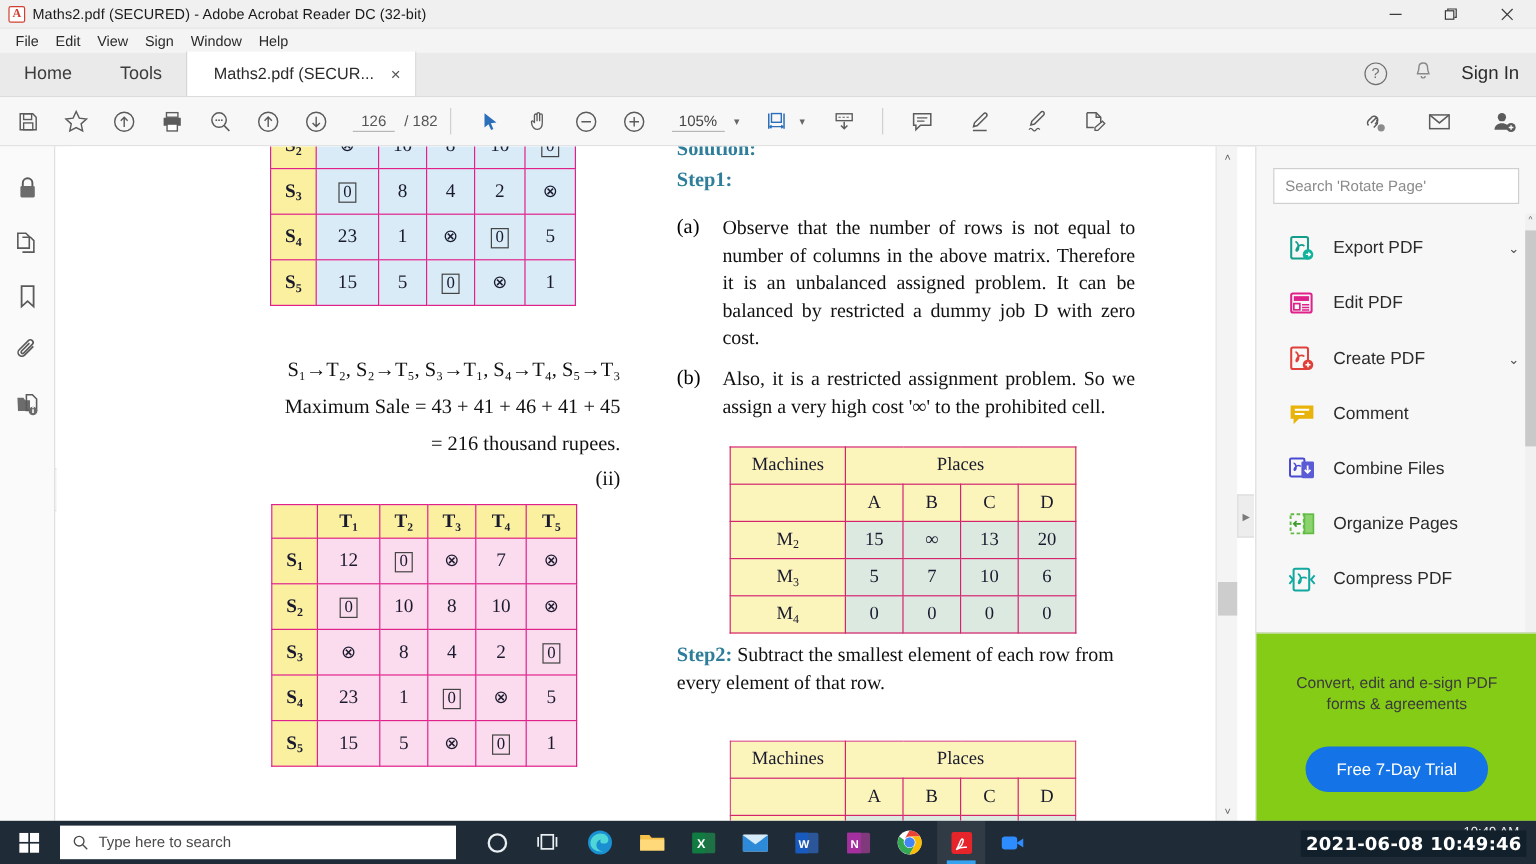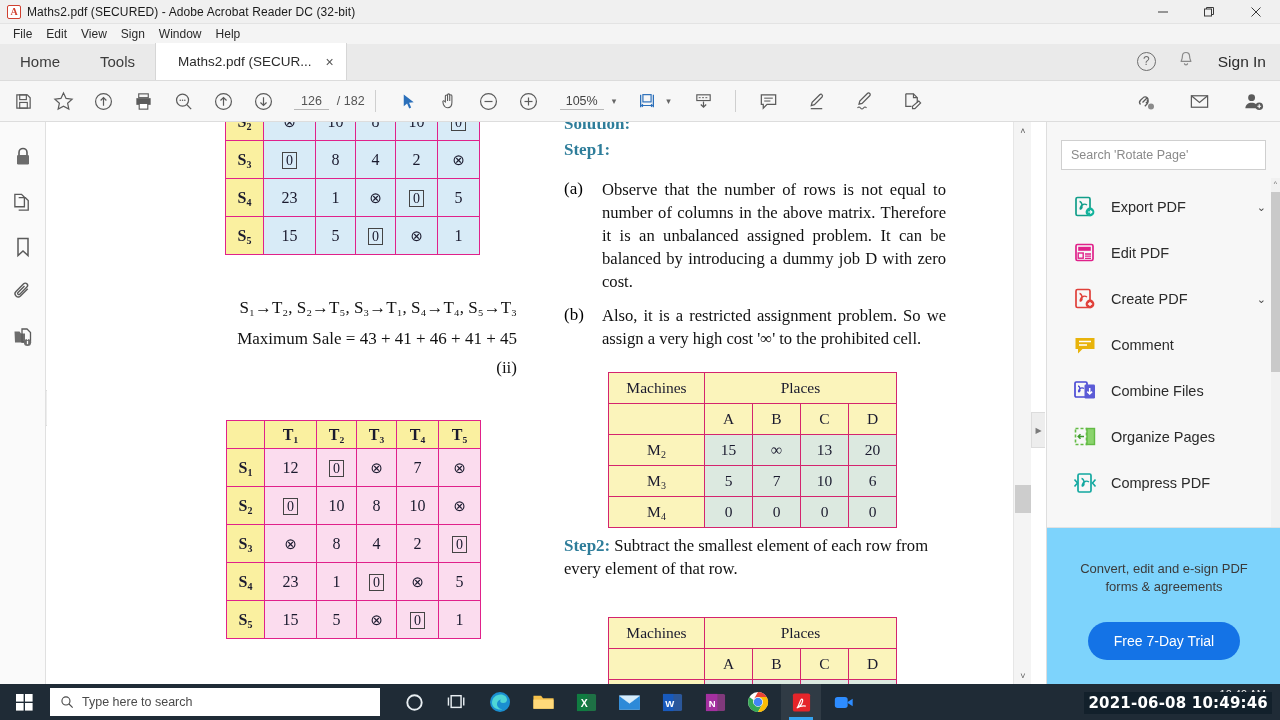--- a/index.html
+++ b/index.html
@@ -187,21 +187,21 @@
   .rlist-scrollbar {
     position: absolute; right: 0px; top: -6px; width: 9px; height: 402px; background: #f1f1f1;
   }
   .rls-thumb { position: absolute; left: 0; top: 14px; width: 9px; height: 180px; background: #c9c9c9; }
   .rls-up { position:absolute; top:0; left:0; width:9px; height:12px; text-align:center; font-size:7px; color:#666; line-height:12px;}
   .rls-down { position:absolute; bottom:0; left:0; width:9px; height:12px; text-align:center; font-size:7px; color:#666; line-height:12px;}
   .cut-ico { position:absolute; left:26px; top:390px; width:20px; height:10px; overflow:hidden; }
 
   .promo {
     position: absolute; left: 0; top: 405px; width: 234px; height: 157px;
-    background: #7dd3fc; border-top: 1px solid #e2e2e2;
+    background: #84cc16; border-top: 1px solid #e2e2e2;
     display: flex; flex-direction: column; align-items: center; padding-top: 32px;
   }
   .promo-text { font-size: 13px; color: #3b3b3b; text-align: center; line-height: 1.42; width: 200px; }
   .promo-btn {
     margin-top: 25px; background: #1473e6; color: #fff; border-radius: 22px;
     width: 152px; height: 38px; display: flex; align-items: center; justify-content: center;
     font-size: 14px;
   }
 
   
@@ -528,20 +528,21 @@
               <td class="bodycell-blue"><span class="xmark">⊗</span></td>
               <td class="bodycell-blue">1</td>
             </tr>
           </tbody>
             </table>
         </div>
 
         <div style="position:absolute;left:16px;top:172px;width:330px">
           <div class="mathline">S₁→T₂, S₂→T₅, S₃→T₁, S₄→T₄, S₅→T₃</div>
           <div class="mathline" style="margin-top:11px">Maximum Sale = 43 + 41 + 46 + 41 + 45</div>
+          <div class="mathline" style="margin-top:11px">= 216 thousand rupees.</div>
           <div class="mathline" style="margin-top:9px;margin-left:-2px">(ii)</div>
         </div>
 
         <div style="position:absolute;left:55px;top:298px">
           <table class="mtx">
             <tbody>
                 <tr>
               <td class="hdr" style="width:38px;height:28px"></td>
               <td class="hdr" style="width:52px;height:28px">T₁</td>
               <td class="hdr" style="width:40px;height:28px">T₂</td>
@@ -594,21 +595,21 @@
         </div>
       </div>
 
       <div class="colR">
         <div class="solution-faded" style="position:absolute;top:-8px;left:8px">Solution:</div>
         <div class="steptitle" style="position:absolute;top:18px;left:8px">Step1:</div>
 
         <div style="position:absolute;top:45px;left:8px;width:382px">
           <div class="parahdr">
             <div class="paralbl">(a)</div>
-            <div class="paratxt">Observe that the number of rows is not equal to number of columns in the above matrix. Therefore it is an unbalanced assigned problem. It can be balanced by introducing a dummy job D with zero cost.</div>
+            <div class="paratxt">Observe that the number of rows is not equal to number of columns in the above matrix. Therefore it is an unbalanced assigned problem. It can be balanced by restricted a dummy job D with zero cost.</div>
           </div>
           <div class="parahdr">
             <div class="paralbl">(b)</div>
             <div class="paratxt">Also, it is a restricted assignment problem. So we assign a very high cost '∞' to the prohibited cell.</div>
           </div>
         </div>
 
         <div style="position:absolute;top:250px;left:52px">
           <table class="mach">
             <tbody>

